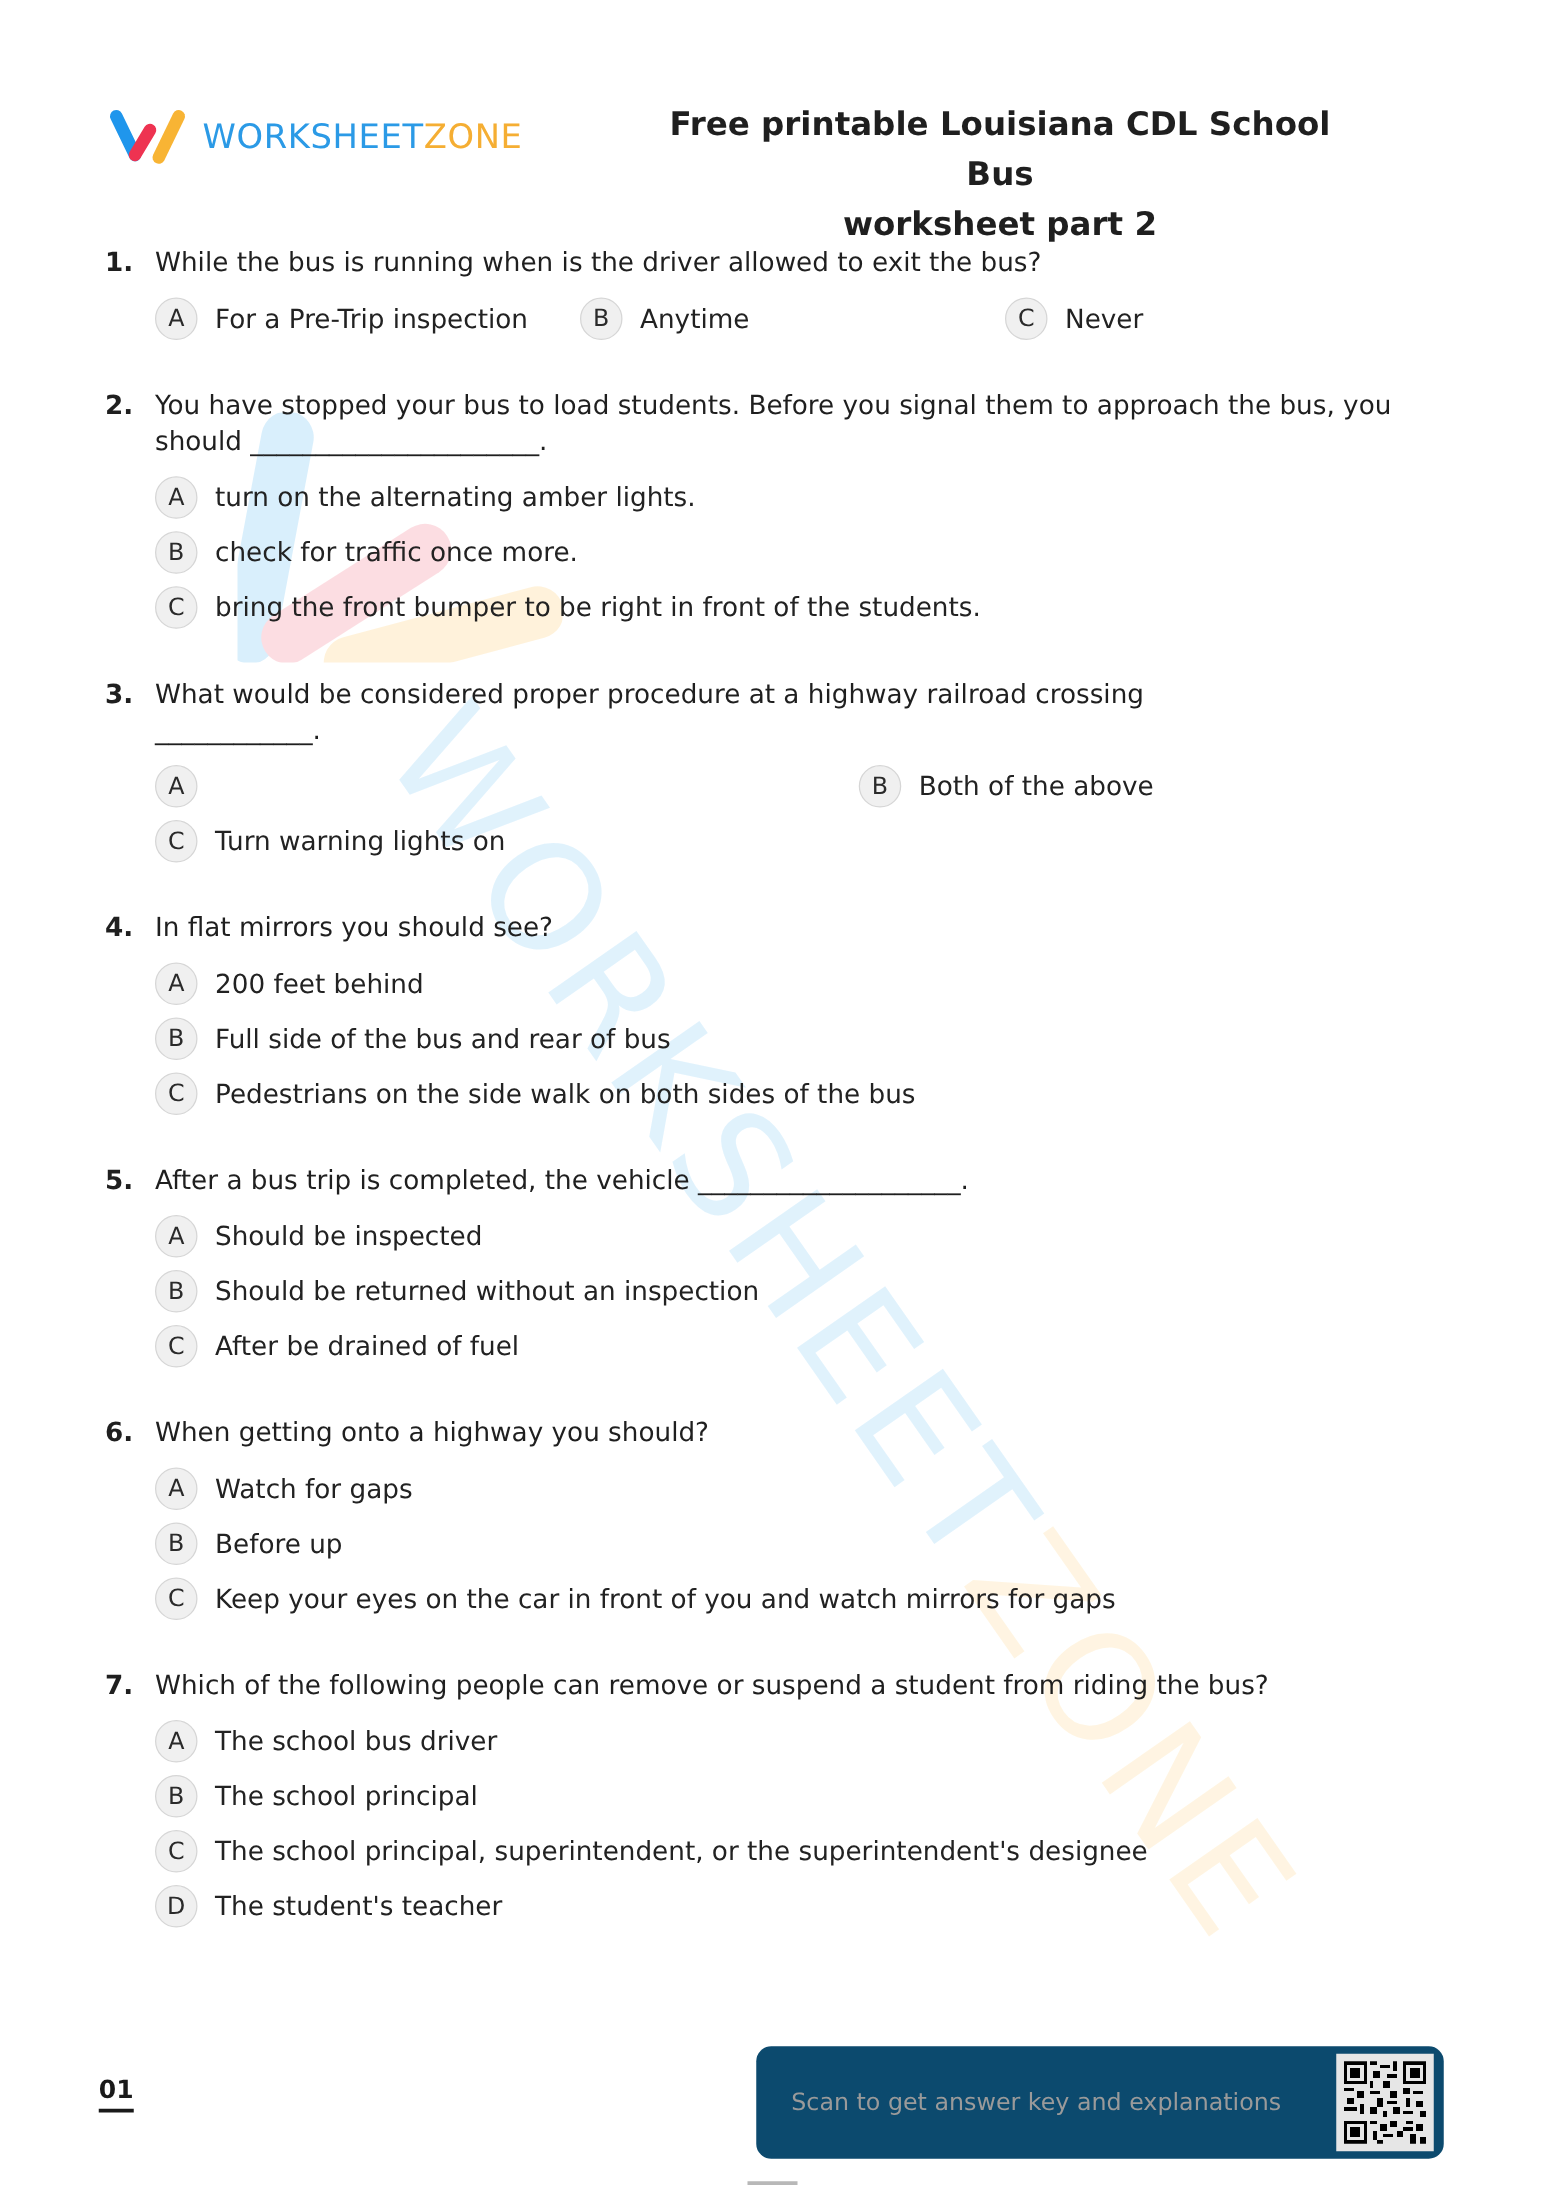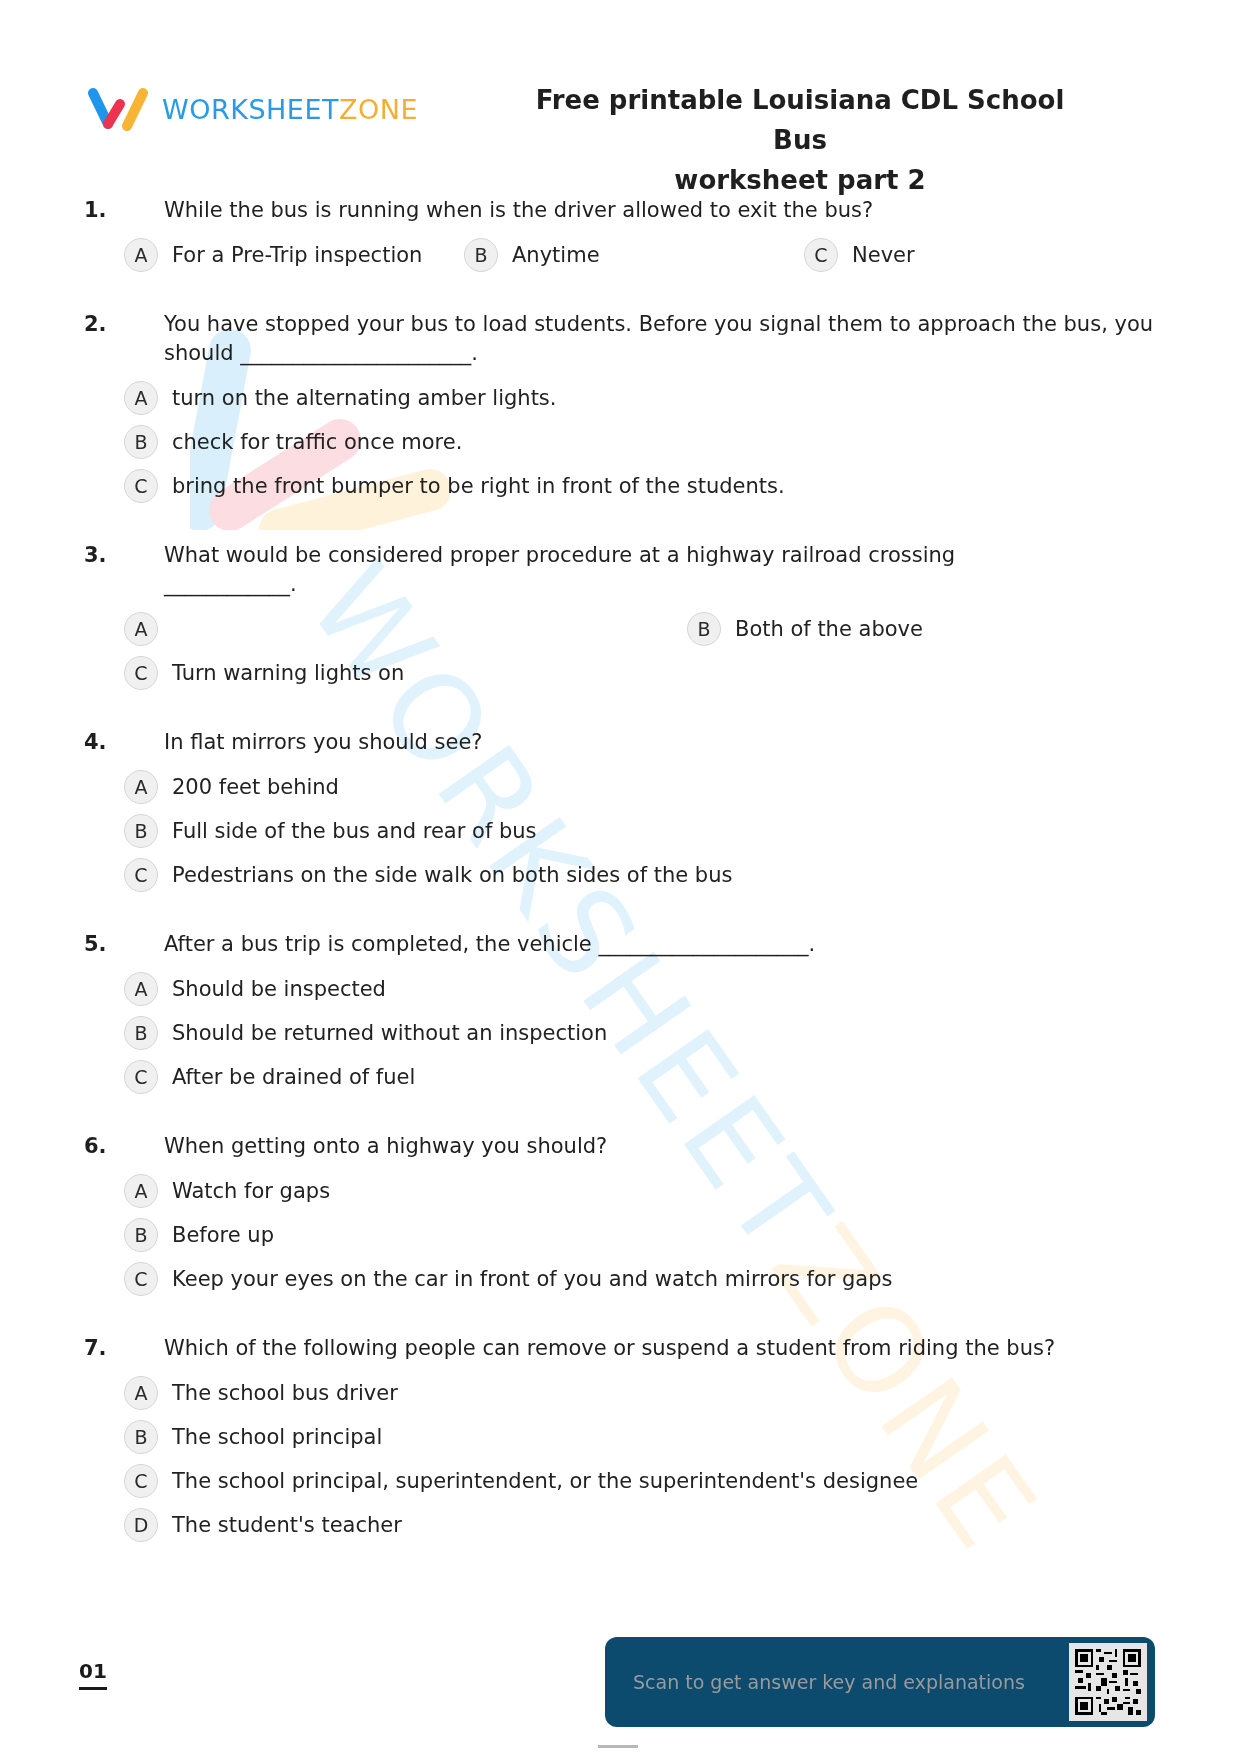--- a/index.html
+++ b/index.html
@@ -24,21 +24,21 @@
   .logo-text .lt-b { color: #f5ae33; }
   .title {
     position: absolute; left: 520px; top: 80px; width: 560px; text-align: center;
     font-family: "DejaVu Sans", sans-serif; font-weight: bold; font-size: 26px; line-height: 40px; color: #1f1f1f;
   }
 
   .questions { position: absolute; left: 84px; top: 196px; width: 1080px; }
   .question { position: relative; margin-bottom: 33px; }
   .q-head { display: flex; font-size: 21px; line-height: 29px; }
   .q-num { width: 40px; flex: none; font-weight: bold; }
-  .q-text { flex: 1; margin-left: 40px; }
+  .q-text { flex: 1; }
   .q-opts { padding-left: 40px; margin-top: 8px; }
   .opt-row { display: flex; height: 44px; align-items: center; }
   .opt { display: flex; align-items: center; }
   .badge {
     width: 34px; height: 34px; border-radius: 50%;
     background: #f0f0f0; border: 1.5px solid #d6d6d6;
     display: flex; align-items: center; justify-content: center;
     font-size: 19px; color: #2a2a2a; flex: none;
   }
   .opt-label { margin-left: 14px; font-size: 21px; color: #222; white-space: nowrap; }

